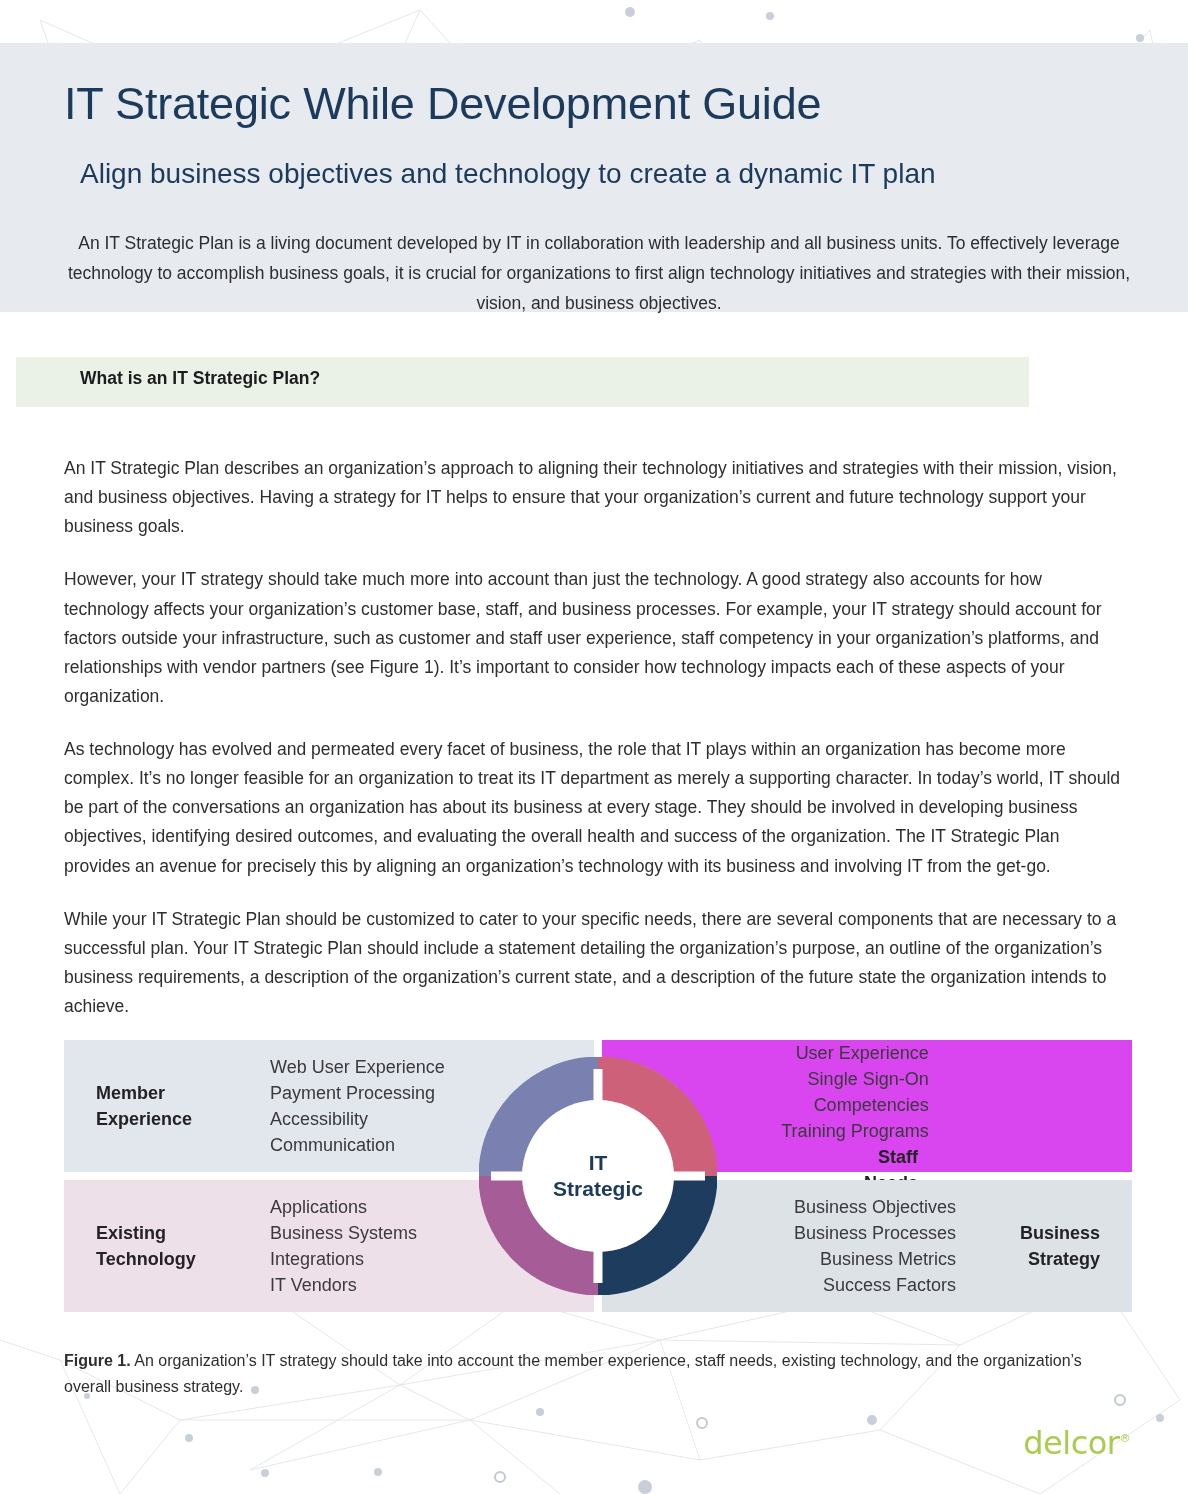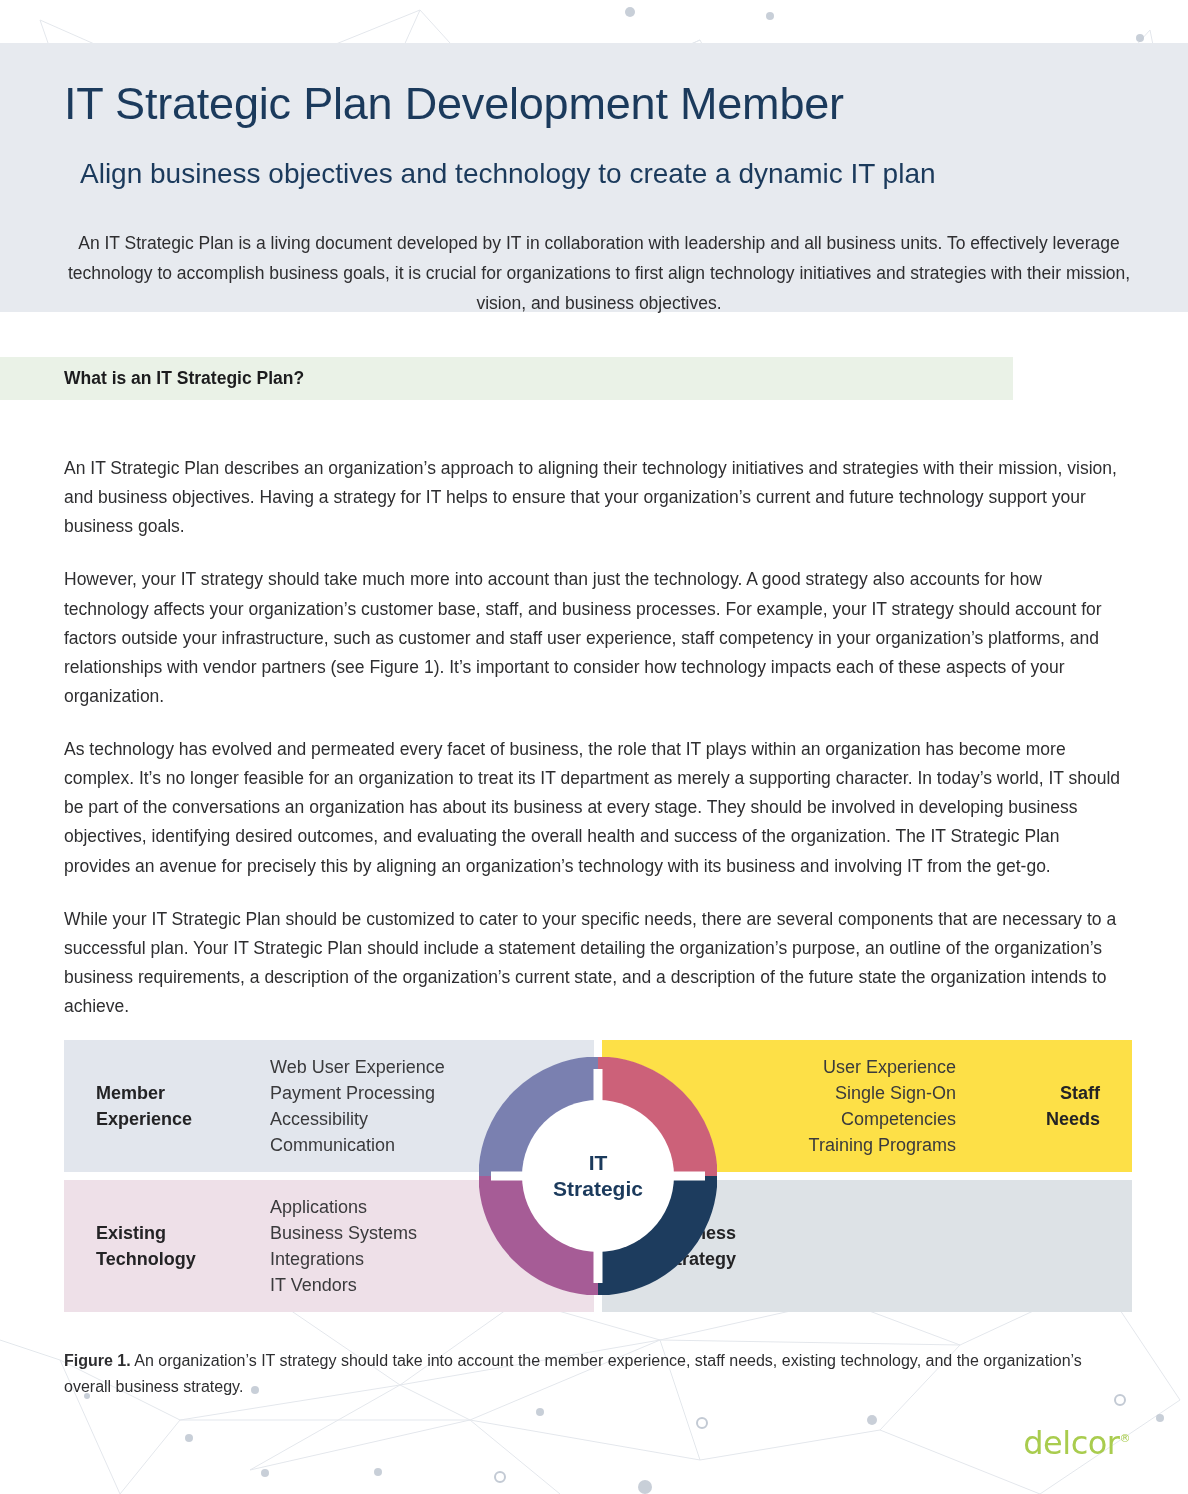--- a/index.html
+++ b/index.html
@@ -63,24 +63,24 @@
     font-size: 17.5px;
     line-height: 1.72;
     color: #2e2e30;
     max-width: 1070px;
     text-align: center;
   }
 
   
   .section-strip {
     position: absolute;
-    left: 0;
+    left: 16px;
     top: 357px;
     width: 1013px;
-    height: 43px;
+    height: 50px;
     background: #eaf2e7;
     z-index: 2;
   }
   .section-strip-label {
     position: absolute;
     left: 64px;
     top: 11px;
     font-size: 17.5px;
     font-weight: bold;
     color: #1c1c1e;
@@ -257,21 +257,21 @@
   </g>
   <g fill="#ffffff" stroke="#c3cad4" stroke-width="2">
     <circle cx="702" cy="1423" r="5"></circle>
     <circle cx="1120" cy="1400" r="5"></circle>
     <circle cx="500" cy="1477" r="5"></circle>
   </g>
 </svg>
 
 <div class="header-band" style="background: rgb(231, 234, 239);">
   <div class="header-inner">
-    <h1 class="doc-title" style="color: rgb(27, 58, 92);">IT Strategic Plan Development Member</h1>
+    <h1 class="doc-title" style="color: rgb(27, 58, 92);">IT Strategic While Development Guide</h1>
     <h2 class="doc-subtitle" style="color: rgb(27, 58, 92);">Align business objectives and technology to create a dynamic IT plan</h2>
     <p class="doc-intro">An IT Strategic Plan is a living document developed by IT in collaboration with leadership and all business units. To effectively leverage technology to accomplish business goals, it is crucial for organizations to first align technology initiatives and strategies with their mission, vision, and business objectives.</p>
   </div>
 </div>
 
 <div class="section-strip" style="background: rgb(234, 242, 231);">
   <div class="section-strip-label">What is an IT Strategic Plan?</div>
 </div>
 
 <div class="body-wrap">
@@ -286,21 +286,21 @@
 
     <div class="quad quad-tl" style="background: rgb(226, 230, 237);">
       <div class="quad-label">Member
 Experience</div>
       <div class="quad-items">Web User Experience
 Payment Processing
 Accessibility
 Communication</div>
     </div>
     <div class="gap-cell"></div>
-    <div class="quad quad-tr" style="background: #fde047;">
+    <div class="quad quad-tr" style="background: #d946ef; flex-direction: column;">
       <div class="quad-items">User Experience
 Single Sign-On
 Competencies
 Training Programs</div>
       <div class="quad-label">Staff
 Needs</div>
     </div>
 
     <div class="gap-cell"></div>
     <div class="gap-cell"></div>
@@ -309,20 +309,24 @@
     <div class="quad quad-bl" style="background: rgb(238, 224, 232);">
       <div class="quad-label">Existing
 Technology</div>
       <div class="quad-items">Applications
 Business Systems
 Integrations
 IT Vendors</div>
     </div>
     <div class="gap-cell"></div>
     <div class="quad quad-br" style="background: rgb(221, 226, 230);">
+      <div class="quad-items">Business Objectives
+Business Processes
+Business Metrics
+Success Factors</div>
       <div class="quad-label">Business
 Strategy</div>
     </div>
   </div>
 
   <div class="donut-wrap">
     <svg viewBox="0 0 238 238" width="238" height="238" xmlns="http://www.w3.org/2000/svg">
 
       <circle cx="119" cy="119" r="119" fill="#ffffff"></circle>
 

